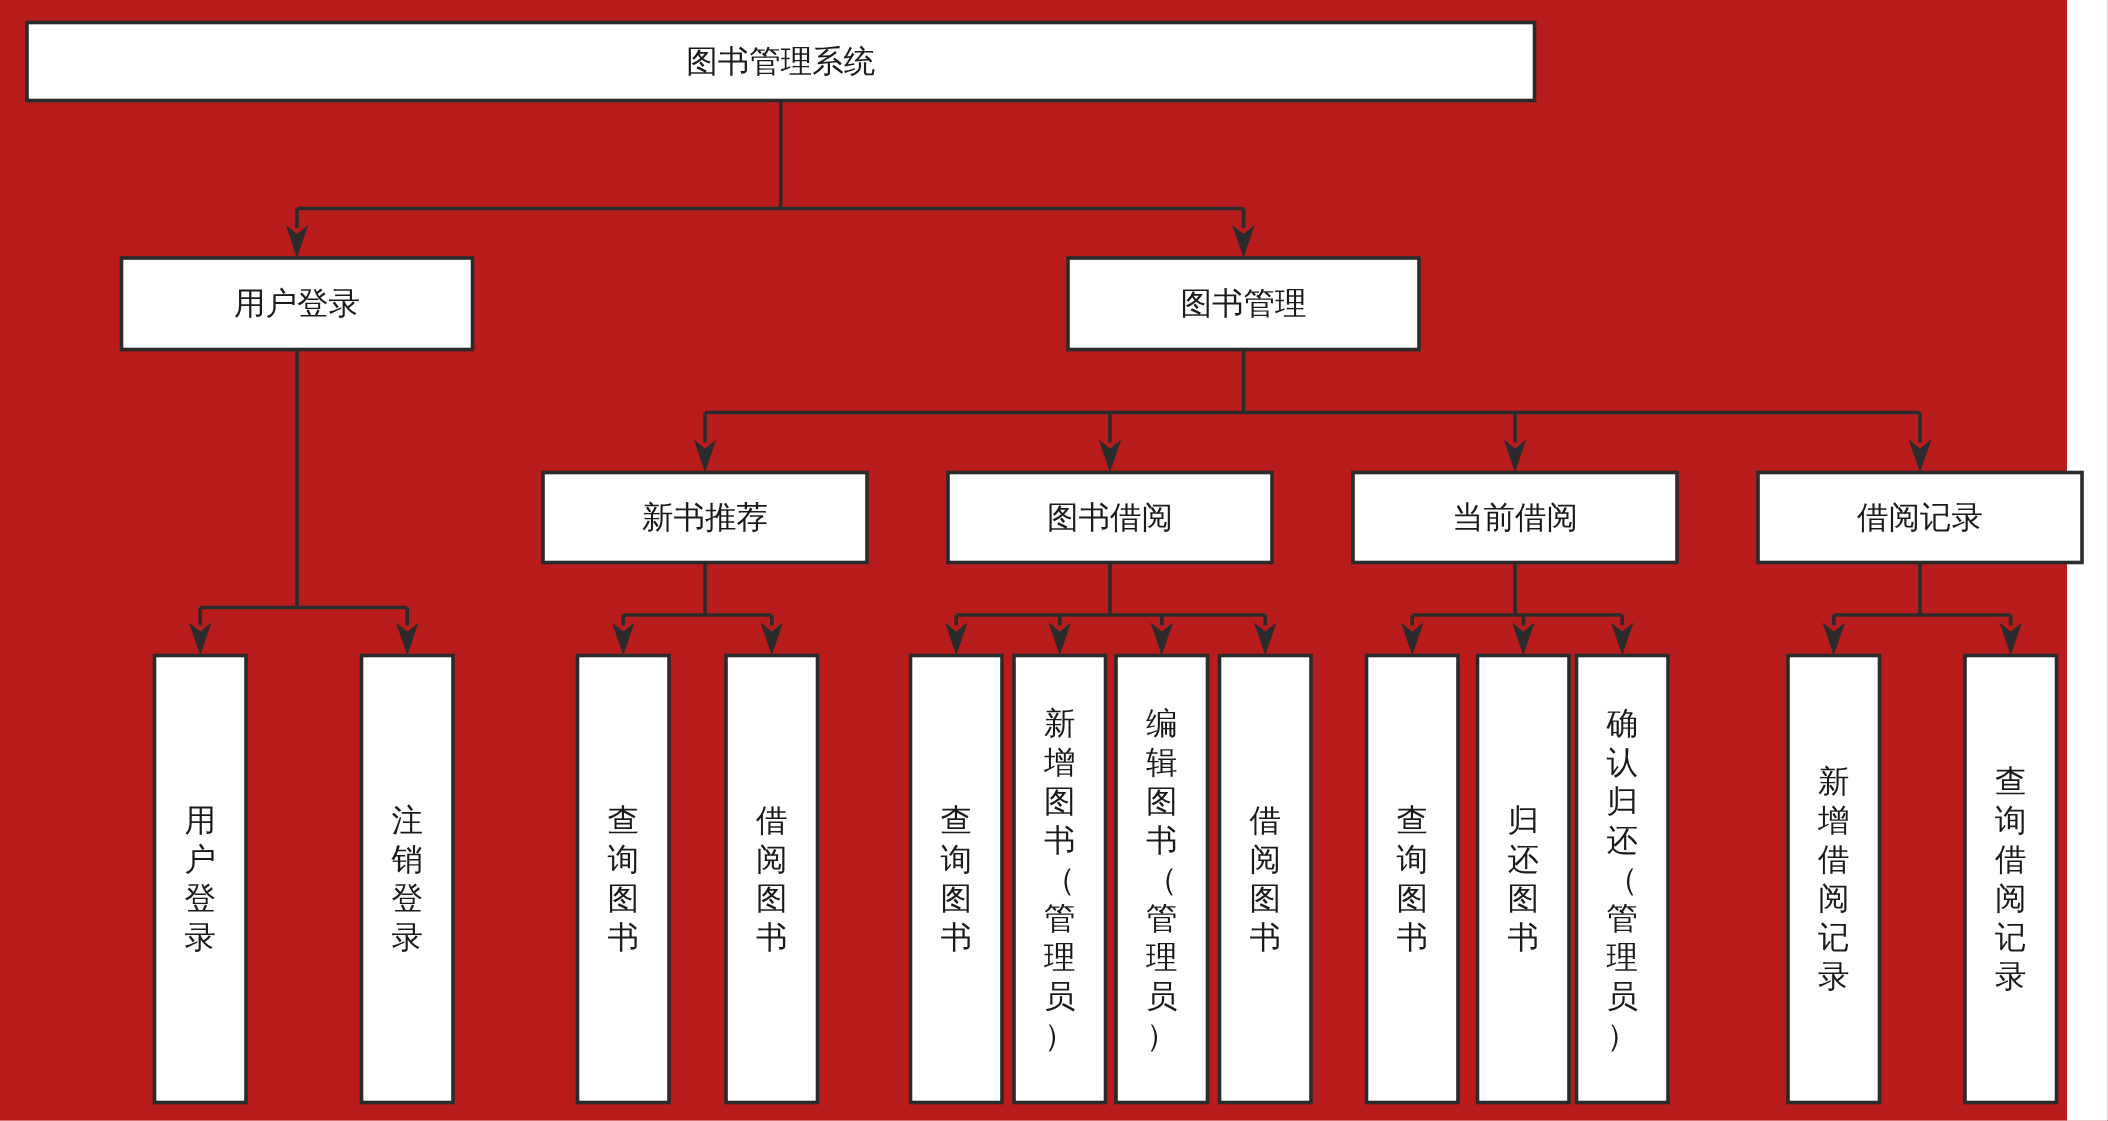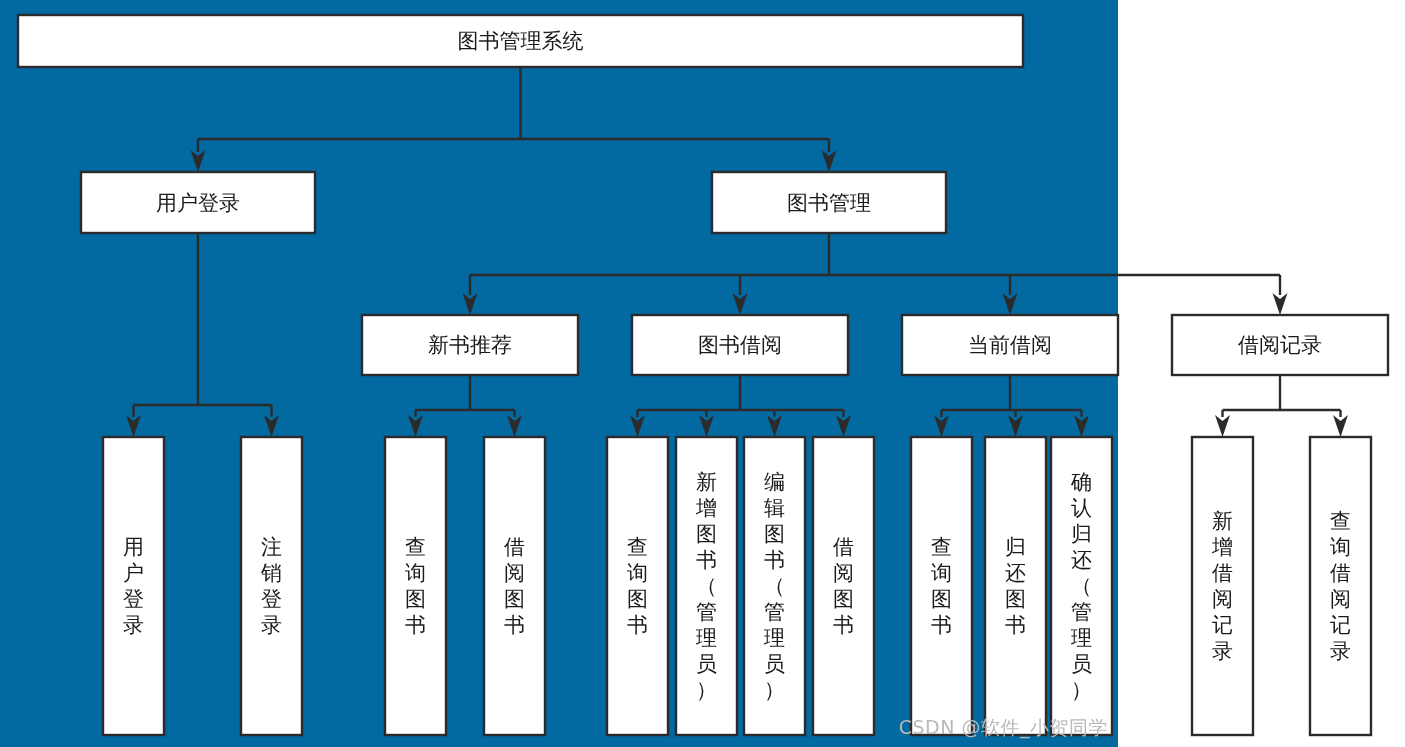--- a/index.html
+++ b/index.html
@@ -10,23 +10,23 @@
   }
   body {
     width: 1405px;
     height: 747px;
     font-family: "DejaVu Sans", "Liberation Sans", sans-serif;
     overflow: hidden;
     position: relative;
   }
   #diagram-root {
     position: relative;
-    width: 1118px;
+    width: 1378px;
     height: 747px;
-    background: #0369a1;
+    background: #b91c1c;
   }
   svg.flow {
     position: absolute;
     left: 0;
     top: 0;
     width: 1405px;
     height: 747px;
     display: block;
   }
   .node-rect {
@@ -221,14 +221,13 @@
           <rect class="node-rect" x="1192" y="437" width="61" height="298"></rect>
           <text class="node-label-leaf" x="1222.5" y="528.28"><tspan x="1222.5" dy="0">新</tspan><tspan x="1222.5" dy="26">增</tspan><tspan x="1222.5" dy="26">借</tspan><tspan x="1222.5" dy="26">阅</tspan><tspan x="1222.5" dy="26">记</tspan><tspan x="1222.5" dy="26">录</tspan></text>
         </g>
         <g>
           <rect class="node-rect" x="1310" y="437" width="61" height="298"></rect>
           <text class="node-label-leaf" x="1340.5" y="528.28"><tspan x="1340.5" dy="0">查</tspan><tspan x="1340.5" dy="26">询</tspan><tspan x="1340.5" dy="26">借</tspan><tspan x="1340.5" dy="26">阅</tspan><tspan x="1340.5" dy="26">记</tspan><tspan x="1340.5" dy="26">录</tspan></text>
         </g>
       </g>
   </svg>
 
-  <div class="watermark">CSDN @软件_小贺同学</div>
 </div>
 
 </body></html>

